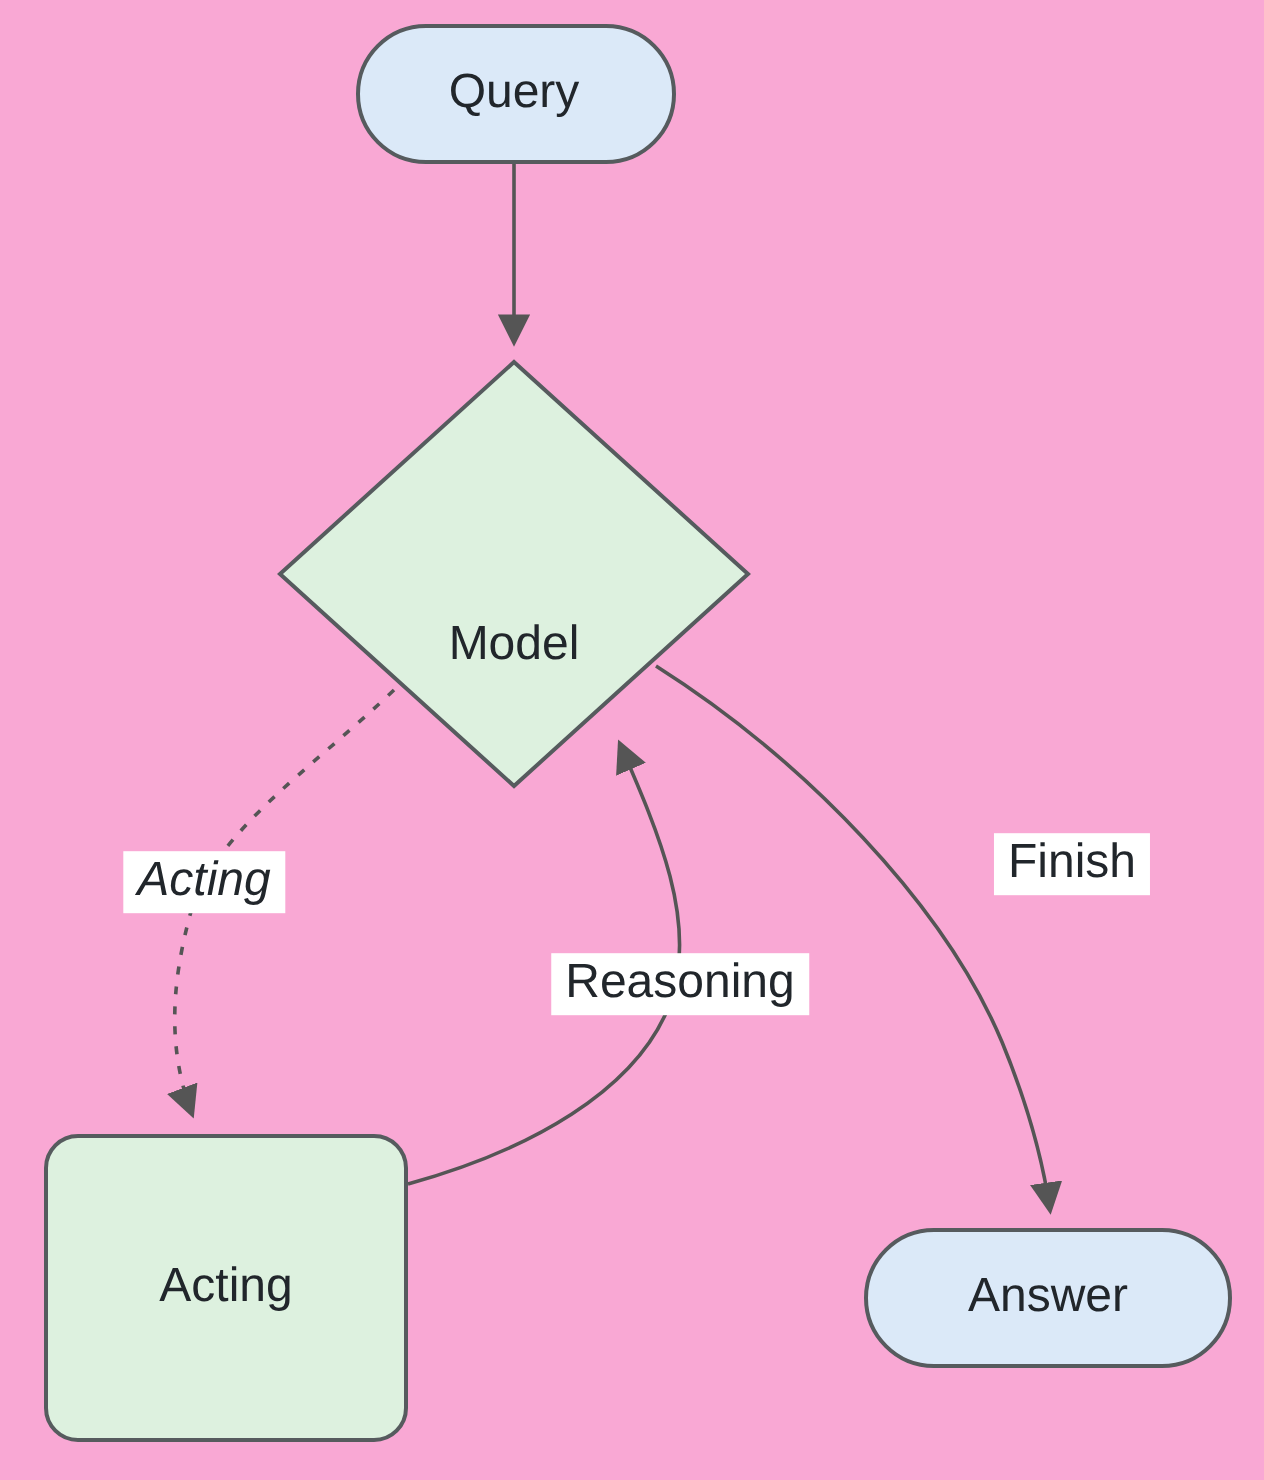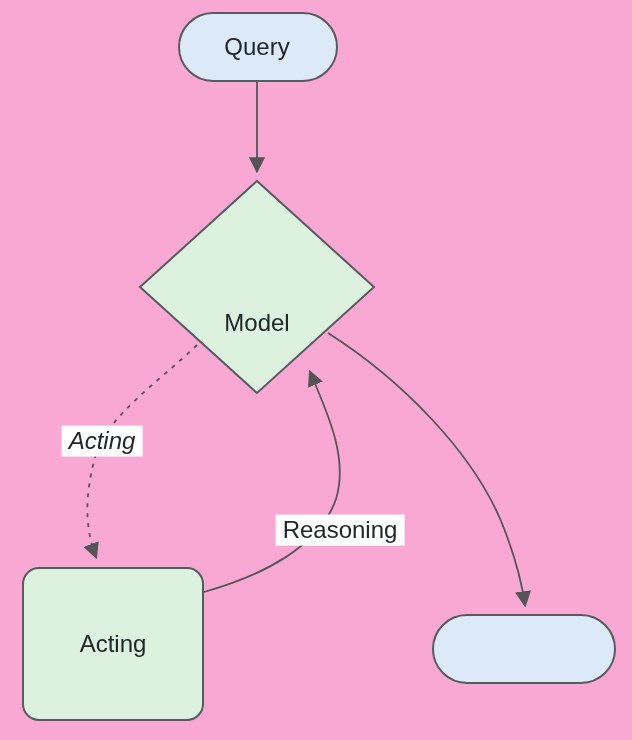--- a/index.html
+++ b/index.html
@@ -74,19 +74,21 @@
 
     <rect class="node-shape" x="433" y="615" width="182" height="68" rx="34" ry="34" fill="#dbe9f8" stroke="#565b5e"></rect>
   </svg>
 
   <div class="label" style="left:257px; top:47px;">Query</div>
 
   <div class="label" style="left:257px; top:287px;margin-top:36px;">Model</div>
 
   <div class="label" style="left:113px; top:644px;">Acting</div>
 
+  <div class="label" style="left:524px; top:649px;">Answer</div>
 
   <div class="label edge-label" style="left:102px; top:441px;font-style:italic;">Acting</div>
 
-  <div class="label edge-label" style="left:340px; top:492px;margin-top:38px;">Reasoning</div>
+  <div class="label edge-label" style="left:340px; top:492px;">Reasoning</div>
 
+  <div class="label edge-label" style="left:536px; top:432px;">Finish</div>
 
 </div>
 
 </body></html>

